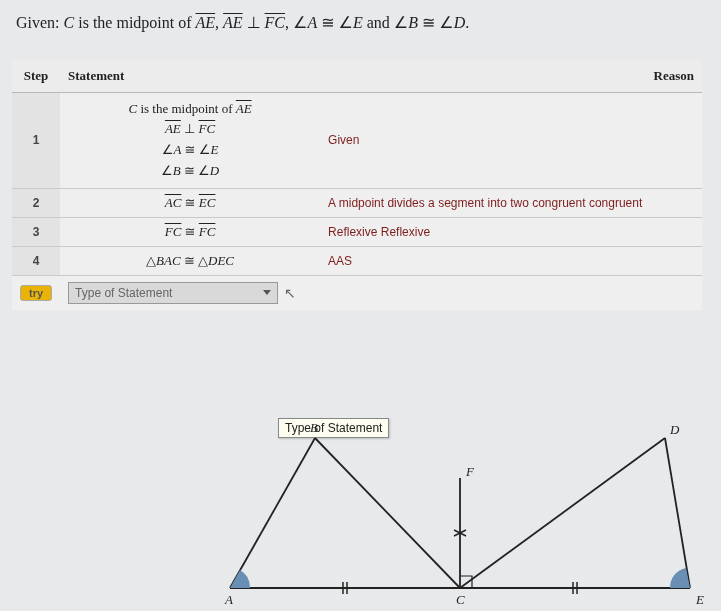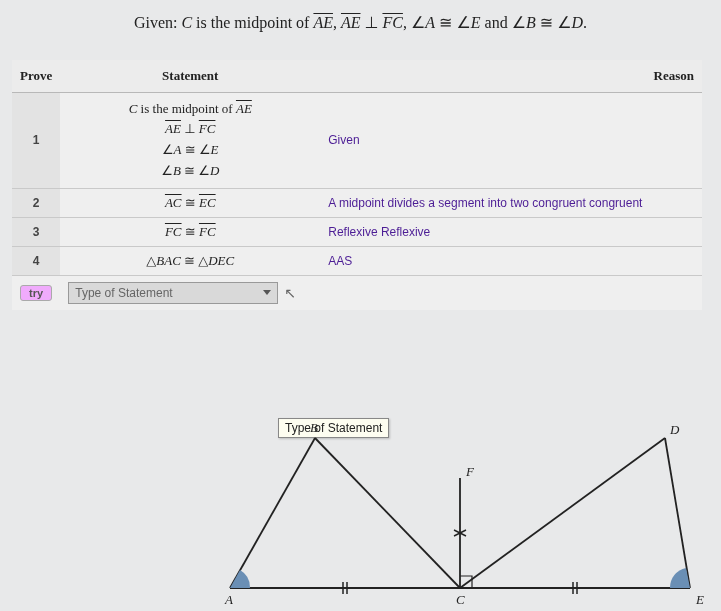--- a/index.html
+++ b/index.html
@@ -10,37 +10,37 @@
     font-family: Georgia, 'Times New Roman', serif;
     color: #222;
     overflow: hidden;
     position: relative;
   }
   .problem {
     padding: 10px 16px 4px 16px;
     font-size: 16px;
     line-height: 1.6;
   }
-  .problem p { margin-bottom: 12px; text-align: center; }
+  .problem p { margin-bottom: 12px; }
   .over { text-decoration: overline; }
   .proof-table {
     width: 690px;
     margin: 8px 0 0 12px;
     border-collapse: collapse;
     font-size: 13px;
   }
   .proof-table th {
     text-align: right;
     padding: 8px 8px;
     font-weight: bold;
     border-bottom: 1px solid #b8b8b8;
     background: #ececec;
   }
   .proof-table th.step-h { width: 48px; text-align: center; }
-  .proof-table th.stmt-h { width: 260px; text-align: center; }
+  .proof-table th.stmt-h { width: 260px; text-align: left; }
   .proof-table td {
     border-top: 1px solid #c9c9c9;
     padding: 6px 8px;
     vertical-align: middle;
     background: #efefef;
   }
   .proof-table td.step-cell {
     text-align: center;
     font-weight: bold;
     background: #e3e3e3;
@@ -49,32 +49,32 @@
     color: #444;
   }
   .proof-table td.stmt-cell {
     text-align: center;
     font-family: Georgia, serif;
   }
   .proof-table td.reason-cell {
     text-align: left;
     font-family: Arial, sans-serif;
     font-size: 12px;
-    color: #4c1d95;
+    color: #7f1d1d;
   }
   .multi { line-height: 1.6; }
   .try-btn {
     display: inline-block;
     border: 1px solid #aaa;
     border-radius: 3px;
     padding: 1px 8px;
     font-family: Arial, sans-serif;
     font-size: 11px;
     color: #555;
-    background: #f0abfc;
+    background: #eab308;
   }
   .type-dd {
     display: inline-block;
     width: 210px;
     border: 1px solid #999;
     background: #d9d9d9;
     padding: 3px 6px;
     font-family: Arial, sans-serif;
     font-size: 12px;
     color: #666;
@@ -127,21 +127,21 @@
 <div class="problem">
   <p>
     <span>Given: </span>
     <span><i>C</i> is the midpoint of <span class="over"><i>AE</i></span>, <span class="over"><i>AE</i></span> ⊥ <span class="over"><i>FC</i></span>, ∠<i>A</i> ≅ ∠<i>E</i> and ∠<i>B</i> ≅ ∠<i>D</i>.</span>
   </p>
 </div>
 
 <table class="proof-table">
   <thead>
     <tr>
-      <th class="step-h">Prove</th>
+      <th class="step-h">Step</th>
       <th class="stmt-h">Statement</th>
       <th>Reason</th>
     </tr>
   </thead>
   <tbody>
     <tr>
       <td class="step-cell">1</td>
       <td class="stmt-cell multi">
         <div><i>C</i> is the midpoint of <span class="over"><i>AE</i></span></div>
         <div><span class="over"><i>AE</i></span> ⊥ <span class="over"><i>FC</i></span></div>

